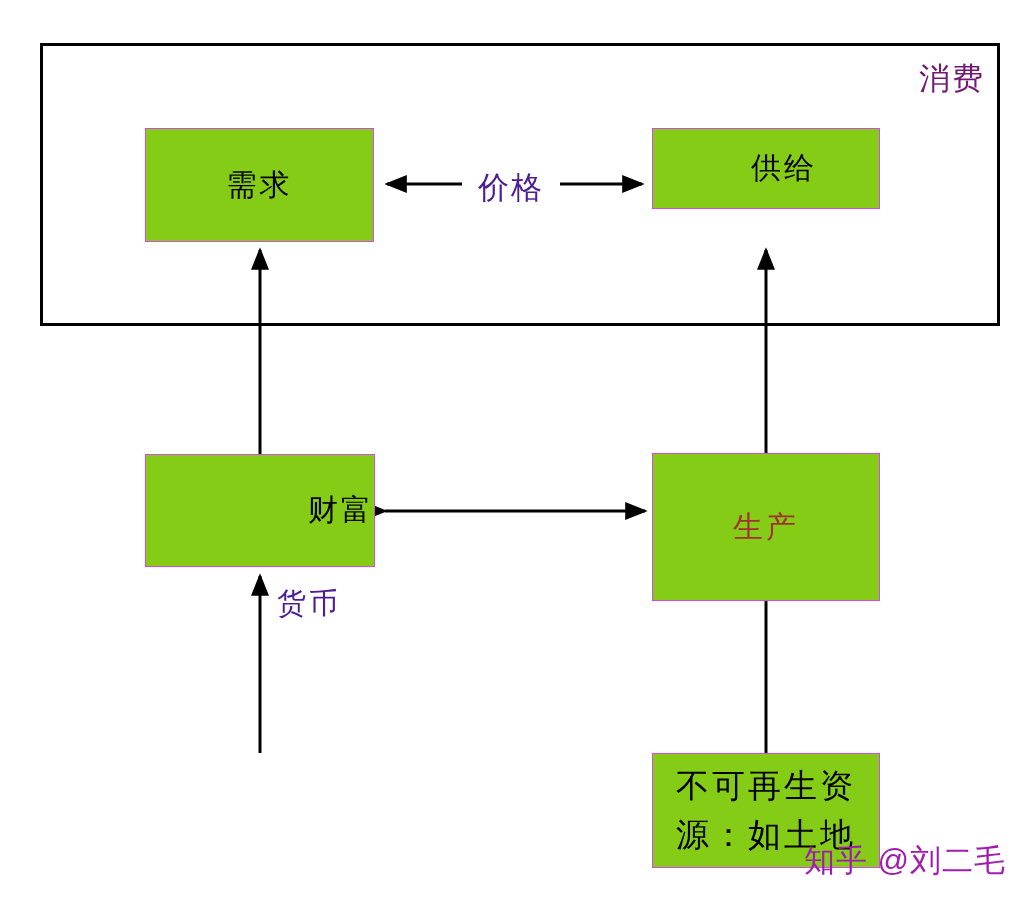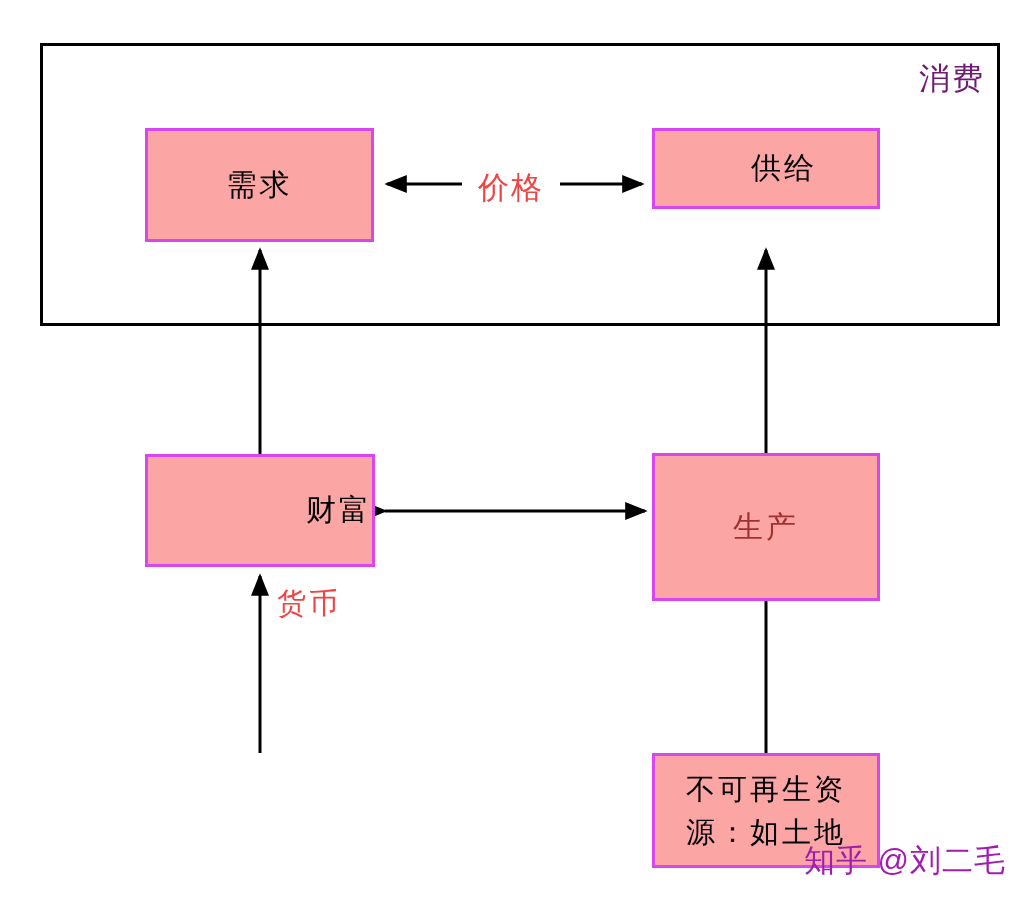--- a/index.html
+++ b/index.html
@@ -31,41 +31,41 @@
   }
   .region-label {
     position: absolute;
     top: 12px; right: 12px;
     font-size: 31px;
     color: #701a75;
     letter-spacing: 2px;
   }
   .node {
     position: absolute;
-    border: 3px solid #d946ef;
+    border: 1px solid #d946ef;
     box-sizing: border-box;
-    background: #fca5a5;
+    background: #84cc16;
     display: flex;
     align-items: center;
     justify-content: center;
     font-size: 30px;
     color: #000000;
     letter-spacing: 3px;
     text-align: center;
   }
   .node-demand     { left: 145px; top: 128px; width: 229px; height: 114px; }
   .node-supply     { left: 652px; top: 128px; width: 228px; height: 81px; padding-left: 36px; }
   .node-wealth     { left: 145px; top: 454px; width: 230px; height: 113px; justify-content: flex-end; }
   .node-production { left: 652px; top: 453px; width: 228px; height: 148px; }
   .node-credit     { left: 147px; top: 753px; width: 228px; height: 115px; }
   .node-resources  { left: 652px; top: 753px; width: 228px; height: 115px;
-                     font-size: 29px; line-height: 1.48; white-space: pre-line; }
+                     font-size: 33px; line-height: 1.48; white-space: pre-line; }
   .edge-label {
     position: absolute;
-    color: #ef4444;
+    color: #4c1d95;
     background: transparent;
   }
   .label-price {
     left: 466px; top: 167px;
     width: 90px;
     text-align: center;
     font-size: 31px;
     letter-spacing: 2px;
   }
   .label-currency {

